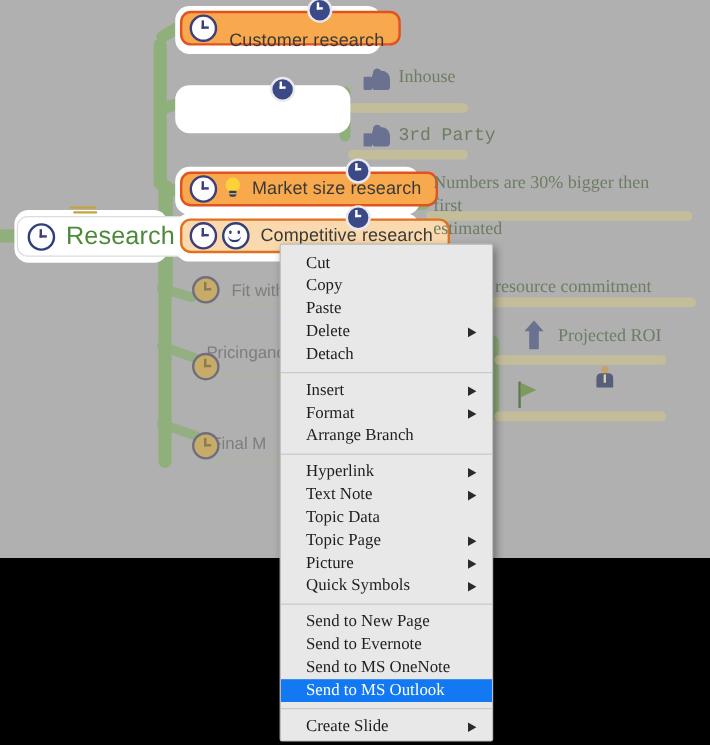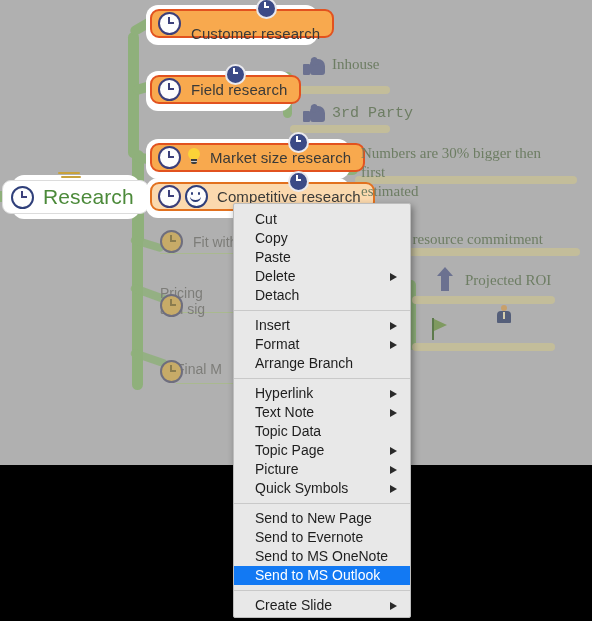--- a/index.html
+++ b/index.html
@@ -94,21 +94,21 @@
   .rlabel{position:absolute;font-family:"Liberation Serif",serif;font-size:15px;color:#6d7d63;
           line-height:19px;white-space:nowrap;}
   .rlabel.wrap{white-space:normal;}
 
   
   .menu{position:absolute;left:233px;top:203px;width:176px;
         background:#e8e8e8;border:1px solid #bdbdbd;border-radius:2px;
         box-shadow:2px 3px 7px rgba(0,0,0,.38);z-index:50;overflow:hidden;
         padding:6px 0 2px 0;}
   .mi{position:relative;height:19px;line-height:19px;padding:0 10px 0 21px;
-      font-size:14px;color:#1e1e1e;cursor:default;}
+      font-size:14px;color:#1e1e1e;cursor:default;font-family:Liberation Serif, serif;}
   .mi.sel{background:#1279f3;color:#fff;}
   .mi .arw{position:absolute;right:13px;top:6px;width:0;height:0;
            border-top:4.5px solid transparent;border-bottom:4.5px solid transparent;
            border-left:7px solid #2a2a2a;}
   .sep{height:1px;background:#c9c9c9;margin:5px 0 5px 0;}
 
   
   .blackbar{position:absolute;left:0;top:465px;width:592px;height:156px;background:#000;}
 </style>
 </head>
@@ -148,38 +148,34 @@
     <div class="br" style="left:398px;top:306px;width:14px;height:10px;"></div>
     <div class="brsoft" style="left:412px;top:296px;width:143px;height:8px;"></div>
     <div class="brsoft" style="left:412px;top:343px;width:143px;height:8px;"></div>
 
     <div class="node-halo" style="left:12px;top:175px;width:128px;height:44px;"></div>
     <div class="notes" style="left:58px;top:172px;">
       <i style="top:0px;width:22px;"></i>
         <i style="top:4px;width:20px;left:3px;"></i>
         <i style="top:8px;width:16px;left:7px;"></i>
     </div>
-    <div class="node white" style="left:2px;top:180px;">
+    <div class="node white" style="left:14px;top:180px;">
       <span class="ic clock green"></span>
       <span class="lbl" style="margin-left:9px;">Research</span>
     </div>
 
     <div class="node-halo" style="left:146px;top:5px;width:172px;height:40px;"></div>
     <div class="badge" style="left:256px;top:-2px;"></div>
     <div class="node orange" style="left:150px;top:9px;">
       <span class="ic clock"></span>
       <span class="lbl" style="margin-left:10px;margin-top:20px;">Customer research</span>
     </div>
 
     <div class="node-halo" style="left:146px;top:71px;width:146px;height:40px;"></div>
     <div class="badge" style="left:225px;top:64px;"></div>
-    <div class="node orange" style="left:150px;top:75px;">
-      <span class="ic clock"></span>
-      <span class="lbl" style="margin-left:10px;">Field research</span>
-    </div>
 
     <div class="node-halo" style="left:146px;top:139px;width:204px;height:40px;"></div>
     <div class="badge" style="left:288px;top:132px;"></div>
     <div class="node orange" style="left:150px;top:143px;">
       <span class="ic clock"></span>
       <span class="ic bulb" style="margin-left:6px;">
           <span class="g"></span>
           <span class="s"></span>
         </span>
       <span class="lbl" style="margin-left:9px;">Market size research</span>
@@ -195,21 +191,21 @@
           <span class="m"></span>
         </span>
       <span class="lbl" style="margin-left:9px;">Competitive research</span>
     </div>
 
     <div class="flat" style="left:160px;top:230px;">
       <span class="ic clock tan"></span>
       <span class="lbl" style="margin-left:10px;">Fit with</span>
     </div>
 
-    <div class="flat" style="left:160px;top:285px;flex-direction:column;align-items:flex-start;">
+    <div class="flat" style="left:172px;top:285px;flex-direction:row;align-items:flex-start;">
       <span class="lbl">Pricing</span>
       <span class="lbl">and sig</span>
     </div>
     <span class="ic clock tan" style="position:absolute;left:160px;top:294px;"></span>
 
     <div class="flat" style="left:176px;top:361px;">
       <span class="lbl">Final M</span>
     </div>
     <span class="ic clock tan" style="position:absolute;left:160px;top:360px;"></span>
 

